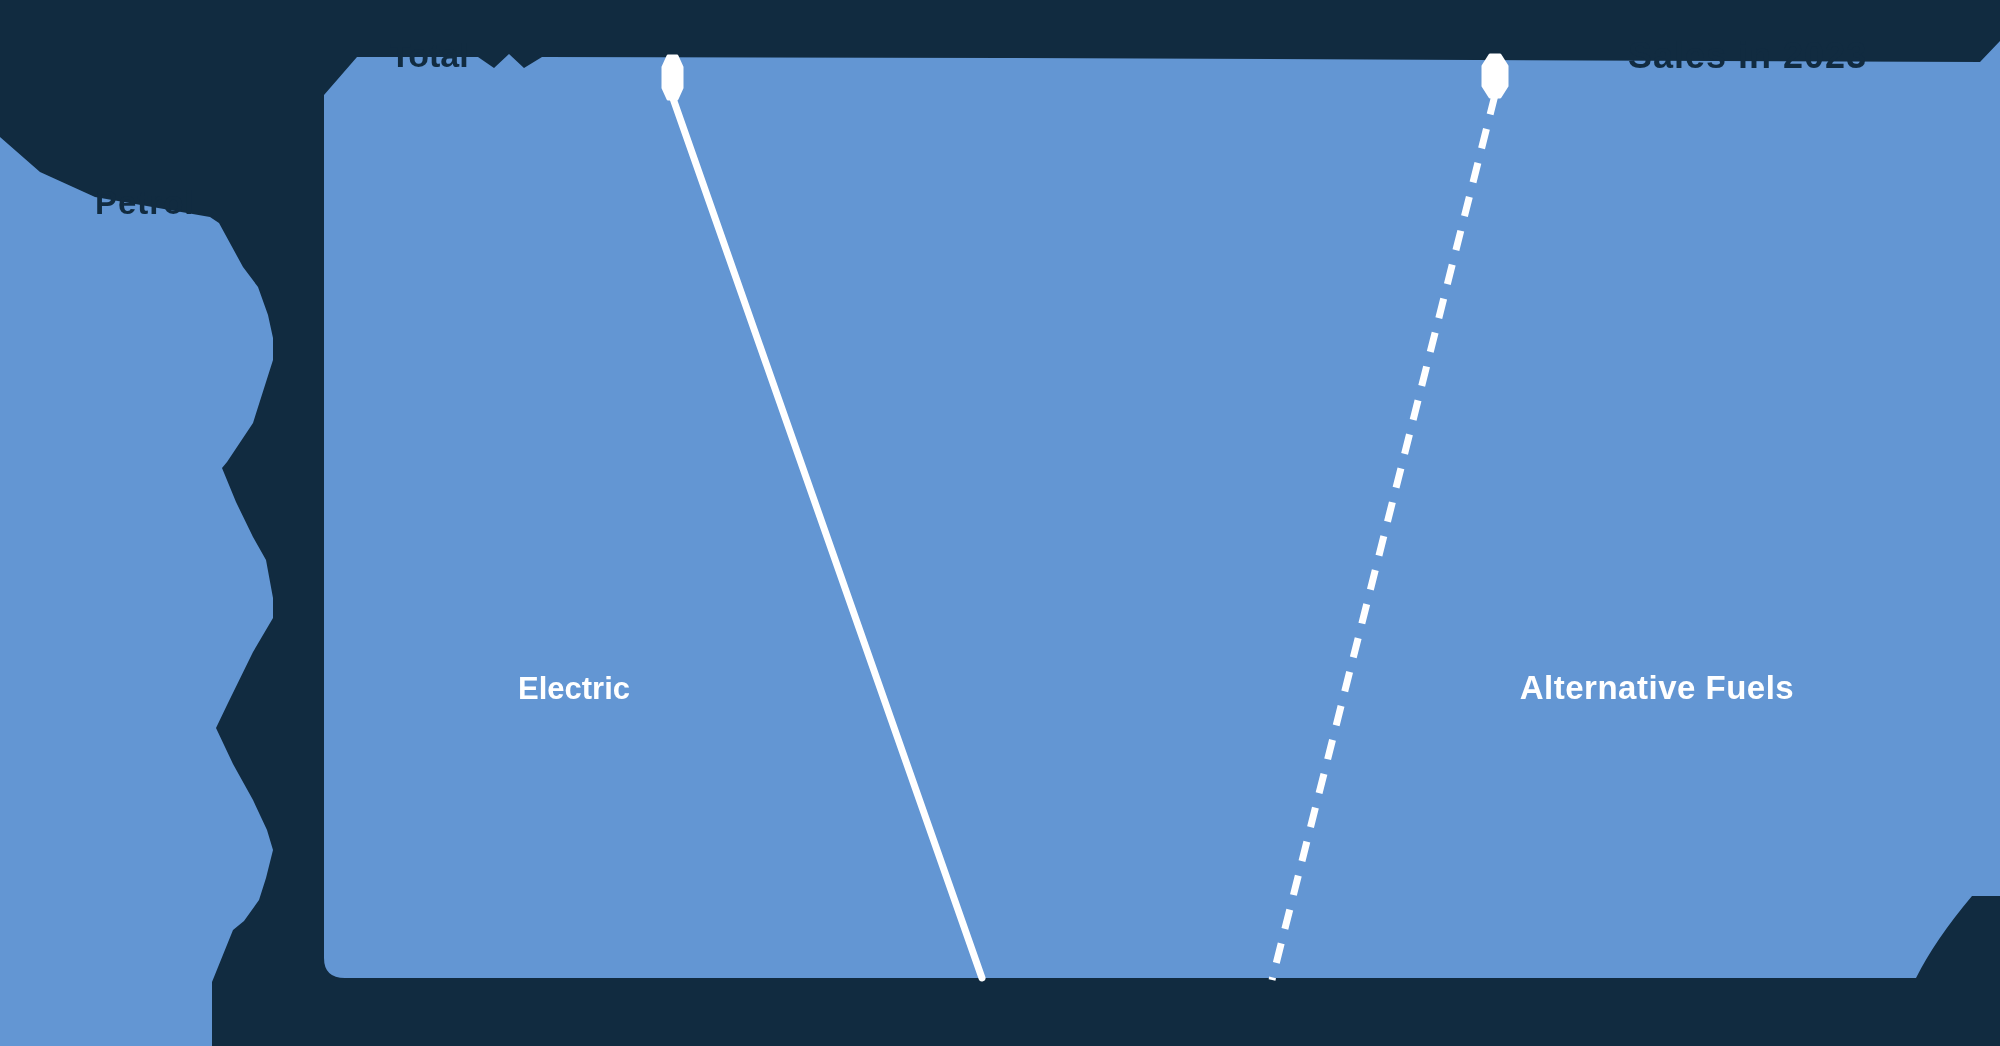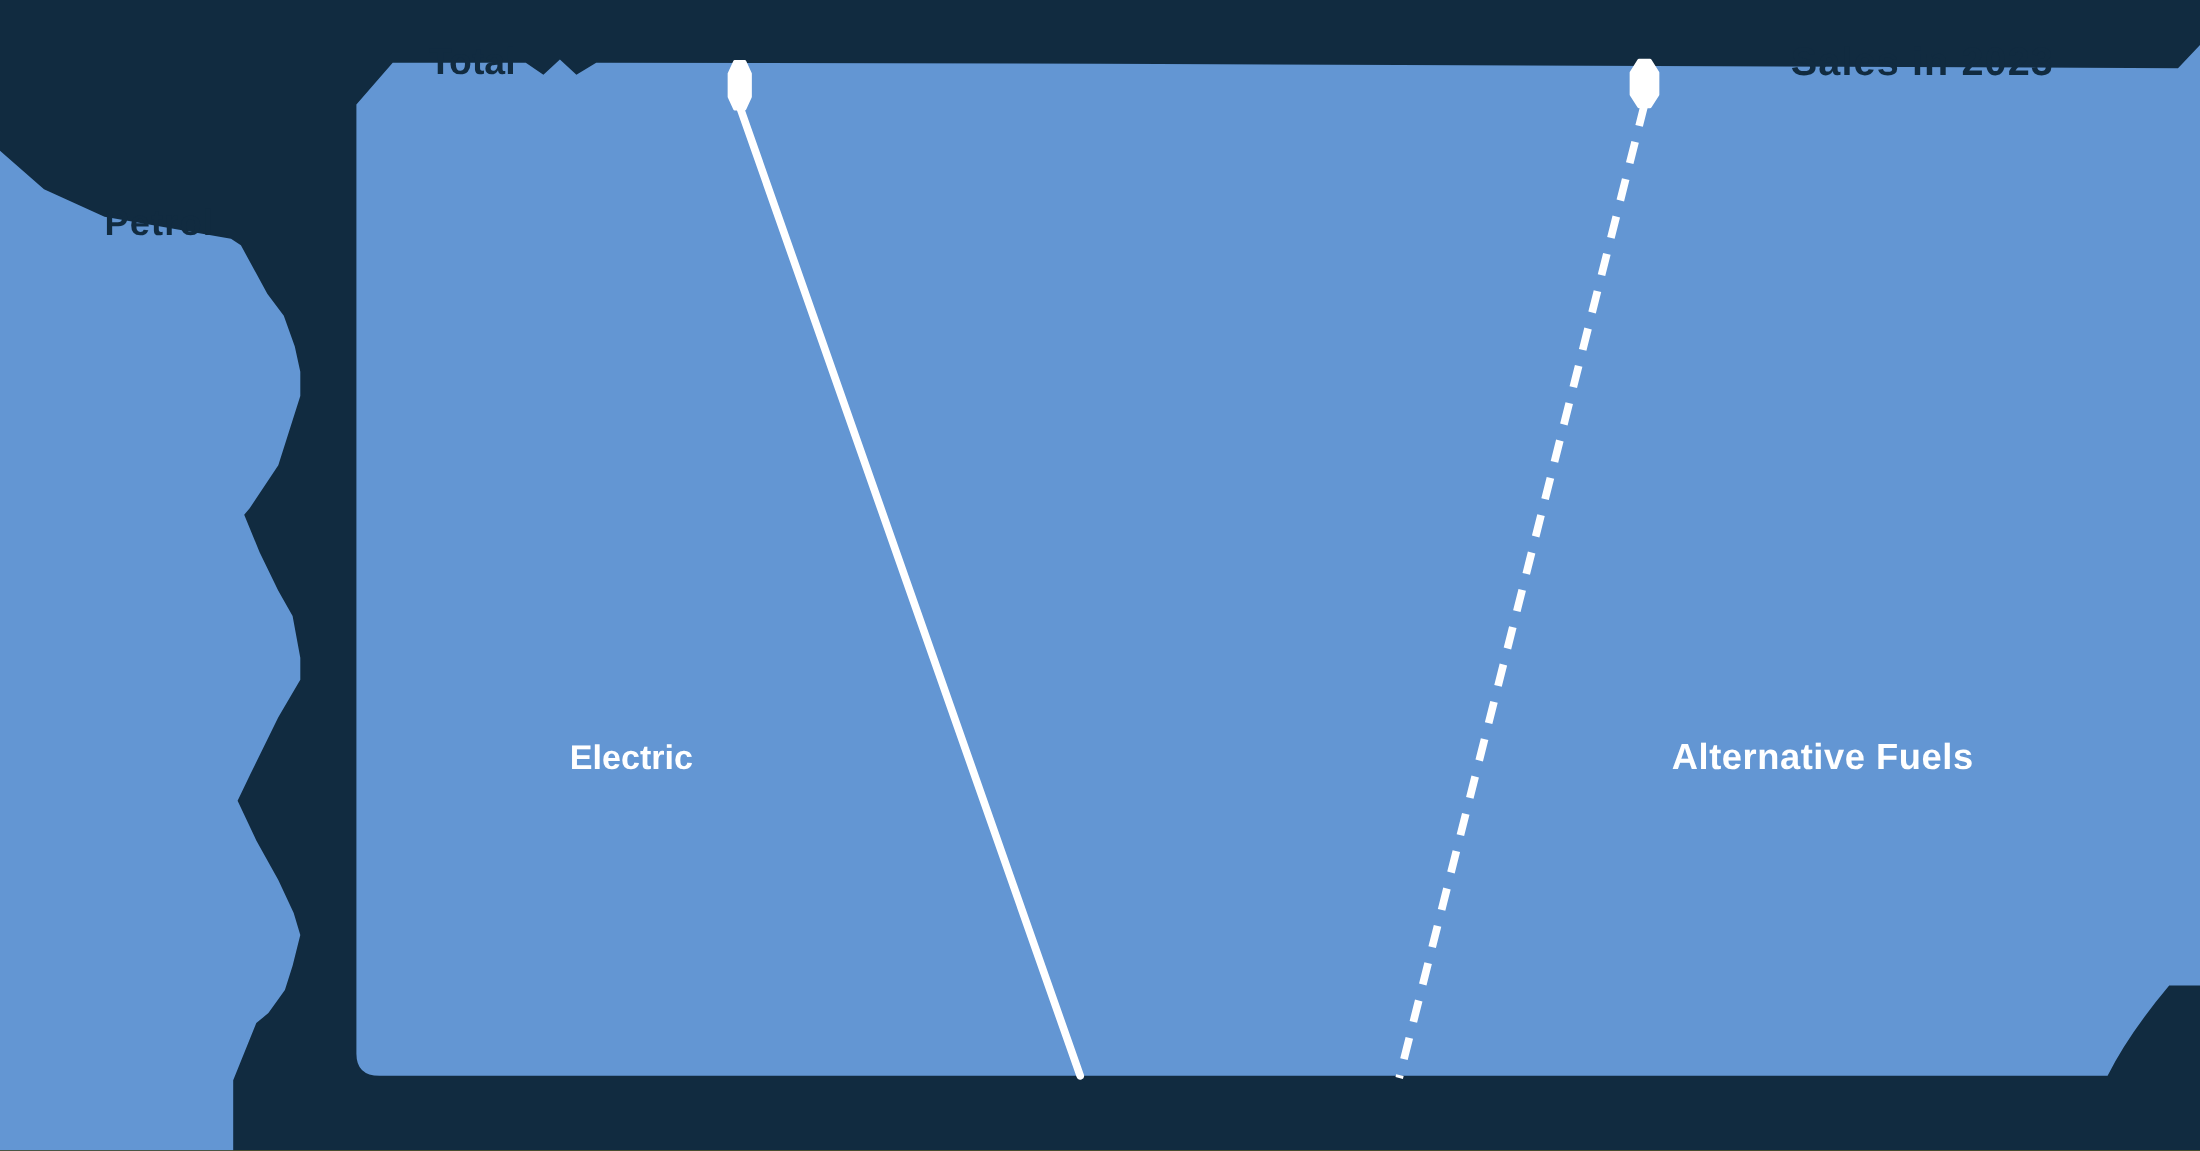--- a/index.html
+++ b/index.html
@@ -6,21 +6,21 @@
     margin: 0;
     padding: 0;
     background: #112B40;
     font-family: "Liberation Sans", sans-serif;
   }
   #stage {
     position: relative;
     width: 2000px;
     height: 1046px;
     overflow: hidden;
-    background: #eab308;
+    background: #14b8a6;
   }
   #chart-svg {
     position: absolute;
     left: 0;
     top: 0;
     display: block;
   }
   .cut-label {
     font-family: "Liberation Sans", sans-serif;
     font-weight: 700;

